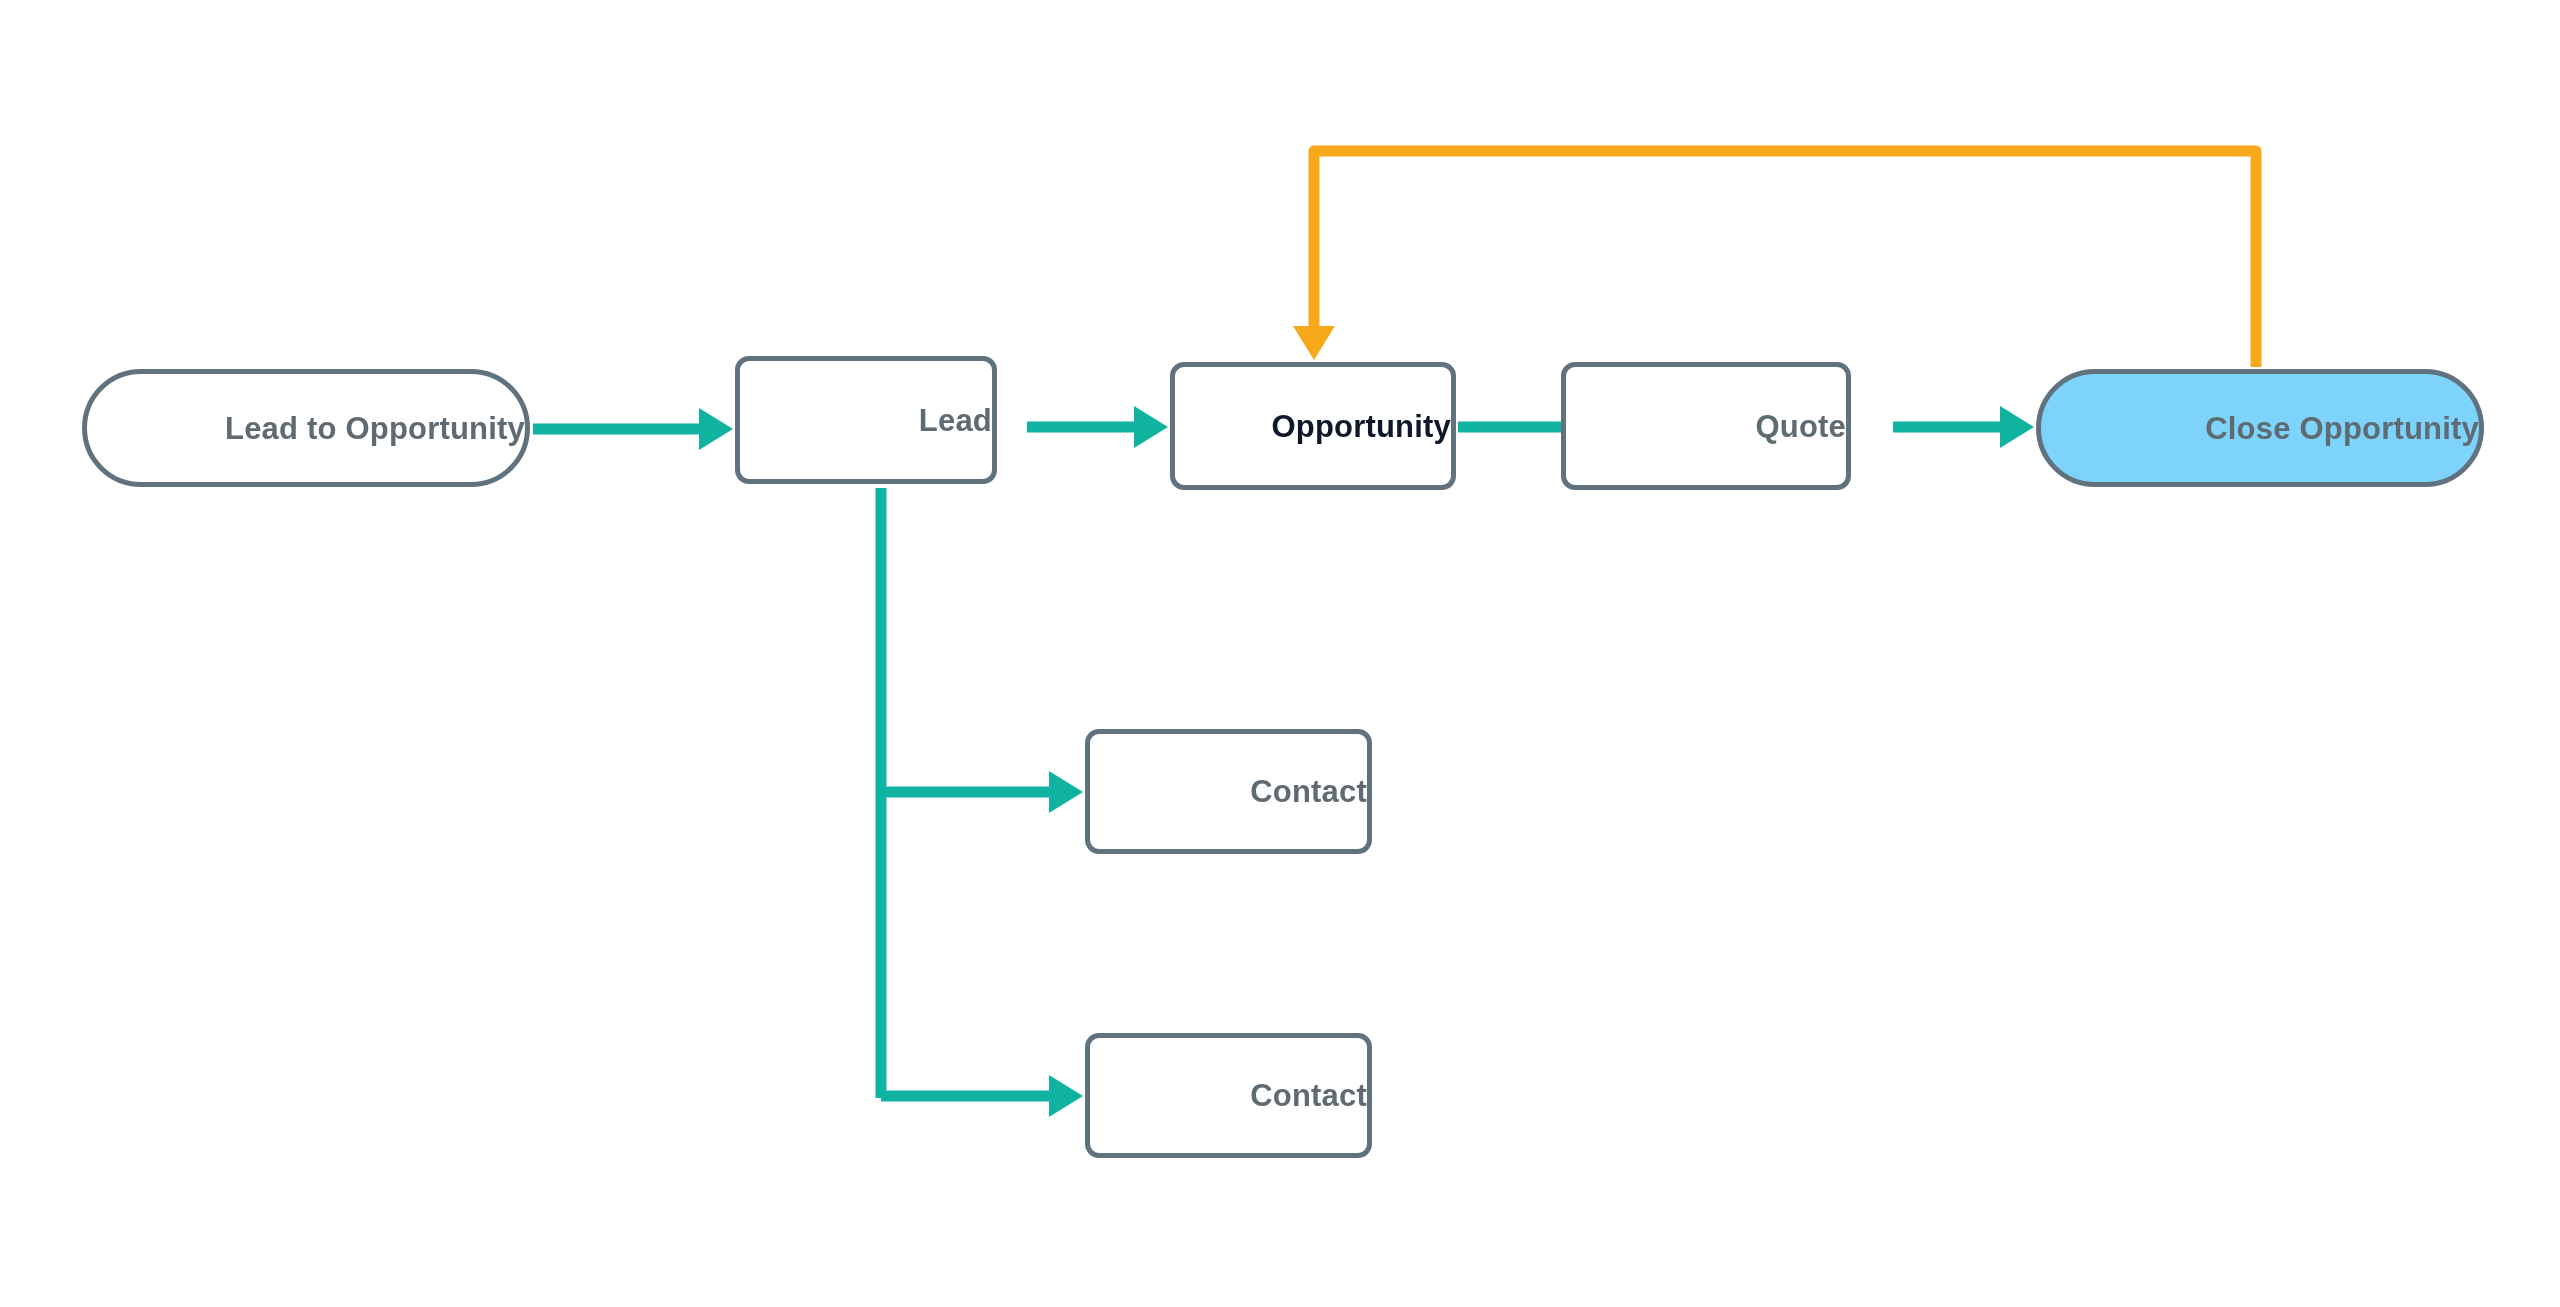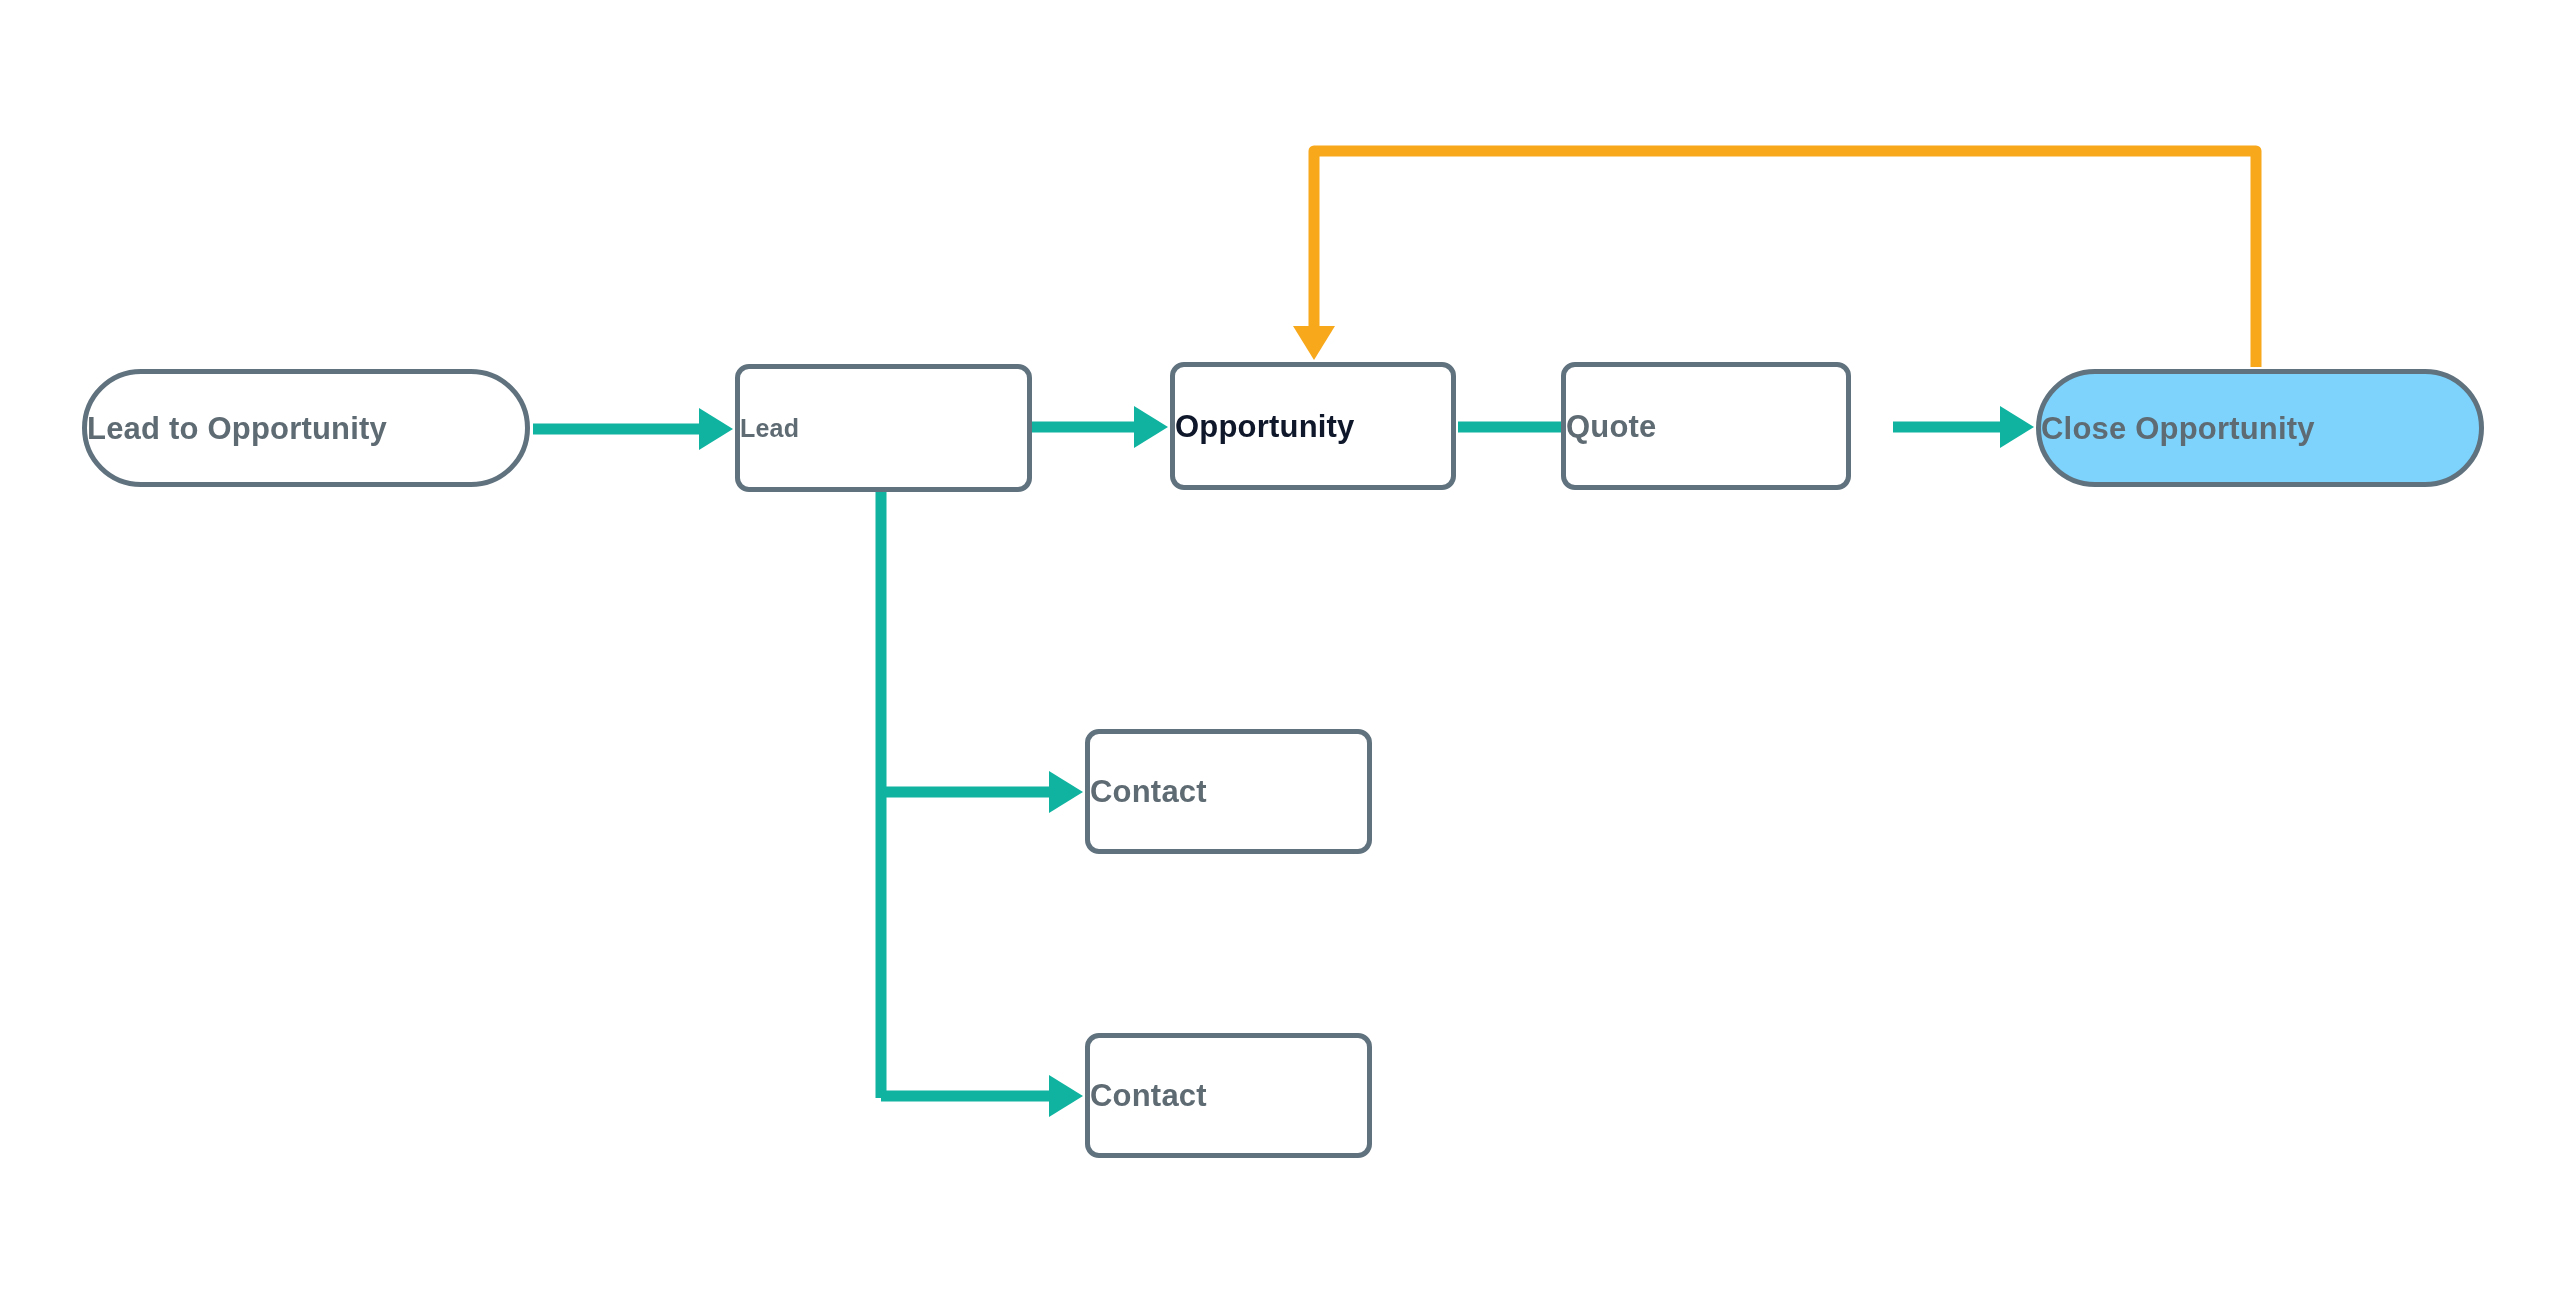--- a/index.html
+++ b/index.html
@@ -26,21 +26,21 @@
     height: 1307px;
     pointer-events: none;
   }
   .node {
     position: absolute;
     box-sizing: border-box;
     background: #ffffff;
     border: 5px solid #60727e;
     display: flex;
     align-items: center;
-    justify-content: flex-start;
+    justify-content: flex-end;
     color: #5f6b73;
     font-weight: bold;
     letter-spacing: 0.2px;
     white-space: nowrap;
     z-index: 3;
   }
   .node.rect { border-radius: 14px; }
   .node.pill { border-radius: 999px; }
   .node-label {
     display: block;
@@ -78,21 +78,21 @@
       </g>
       <g>
         <path d="M 2256 367 L 2256 151 L 1314 151 L 1314 330" stroke="#f7a81b" stroke-width="11" fill="none" stroke-linecap="butt" stroke-linejoin="round"></path>
         <polygon points="1293,326 1335,326 1314,360" fill="#f7a81b"></polygon>
       </g>
     </svg>
   <div id="nodes">
       <div class="node pill" style="left: 82px; top: 369px; width: 448px; height: 118px; border-color: rgb(96, 114, 126); background: rgb(255, 255, 255); color: rgb(95, 107, 115); font-size: 31px;">
         <span class="node-label">Lead to Opportunity</span>
       </div>
-      <div class="node rect" style="left: 735px; top: 364px; width: 297px; height: 128px; border-color: rgb(96, 114, 126); background: rgb(255, 255, 255); color: rgb(95, 107, 115); font-size: 25px;">
+      <div class="node rect" style="left: 735px; top: 356px; width: 262px; height: 128px; border-color: rgb(96, 114, 126); background: rgb(255, 255, 255); color: rgb(95, 107, 115); font-size: 31px;">
         <span class="node-label">Lead</span>
       </div>
       <div class="node rect" style="left: 1170px; top: 362px; width: 286px; height: 128px; border-color: rgb(96, 114, 126); background: rgb(255, 255, 255); color: #0f172a; font-size: 31px;">
         <span class="node-label">Opportunity</span>
       </div>
       <div class="node rect" style="left: 1561px; top: 362px; width: 290px; height: 128px; border-color: rgb(96, 114, 126); background: rgb(255, 255, 255); color: rgb(95, 107, 115); font-size: 31px;">
         <span class="node-label">Quote</span>
       </div>
       <div class="node pill" style="left: 2036px; top: 369px; width: 448px; height: 118px; border-color: rgb(96, 114, 126); background: #7dd3fc; color: rgb(95, 107, 115); font-size: 31px;">
         <span class="node-label">Close Opportunity</span>

